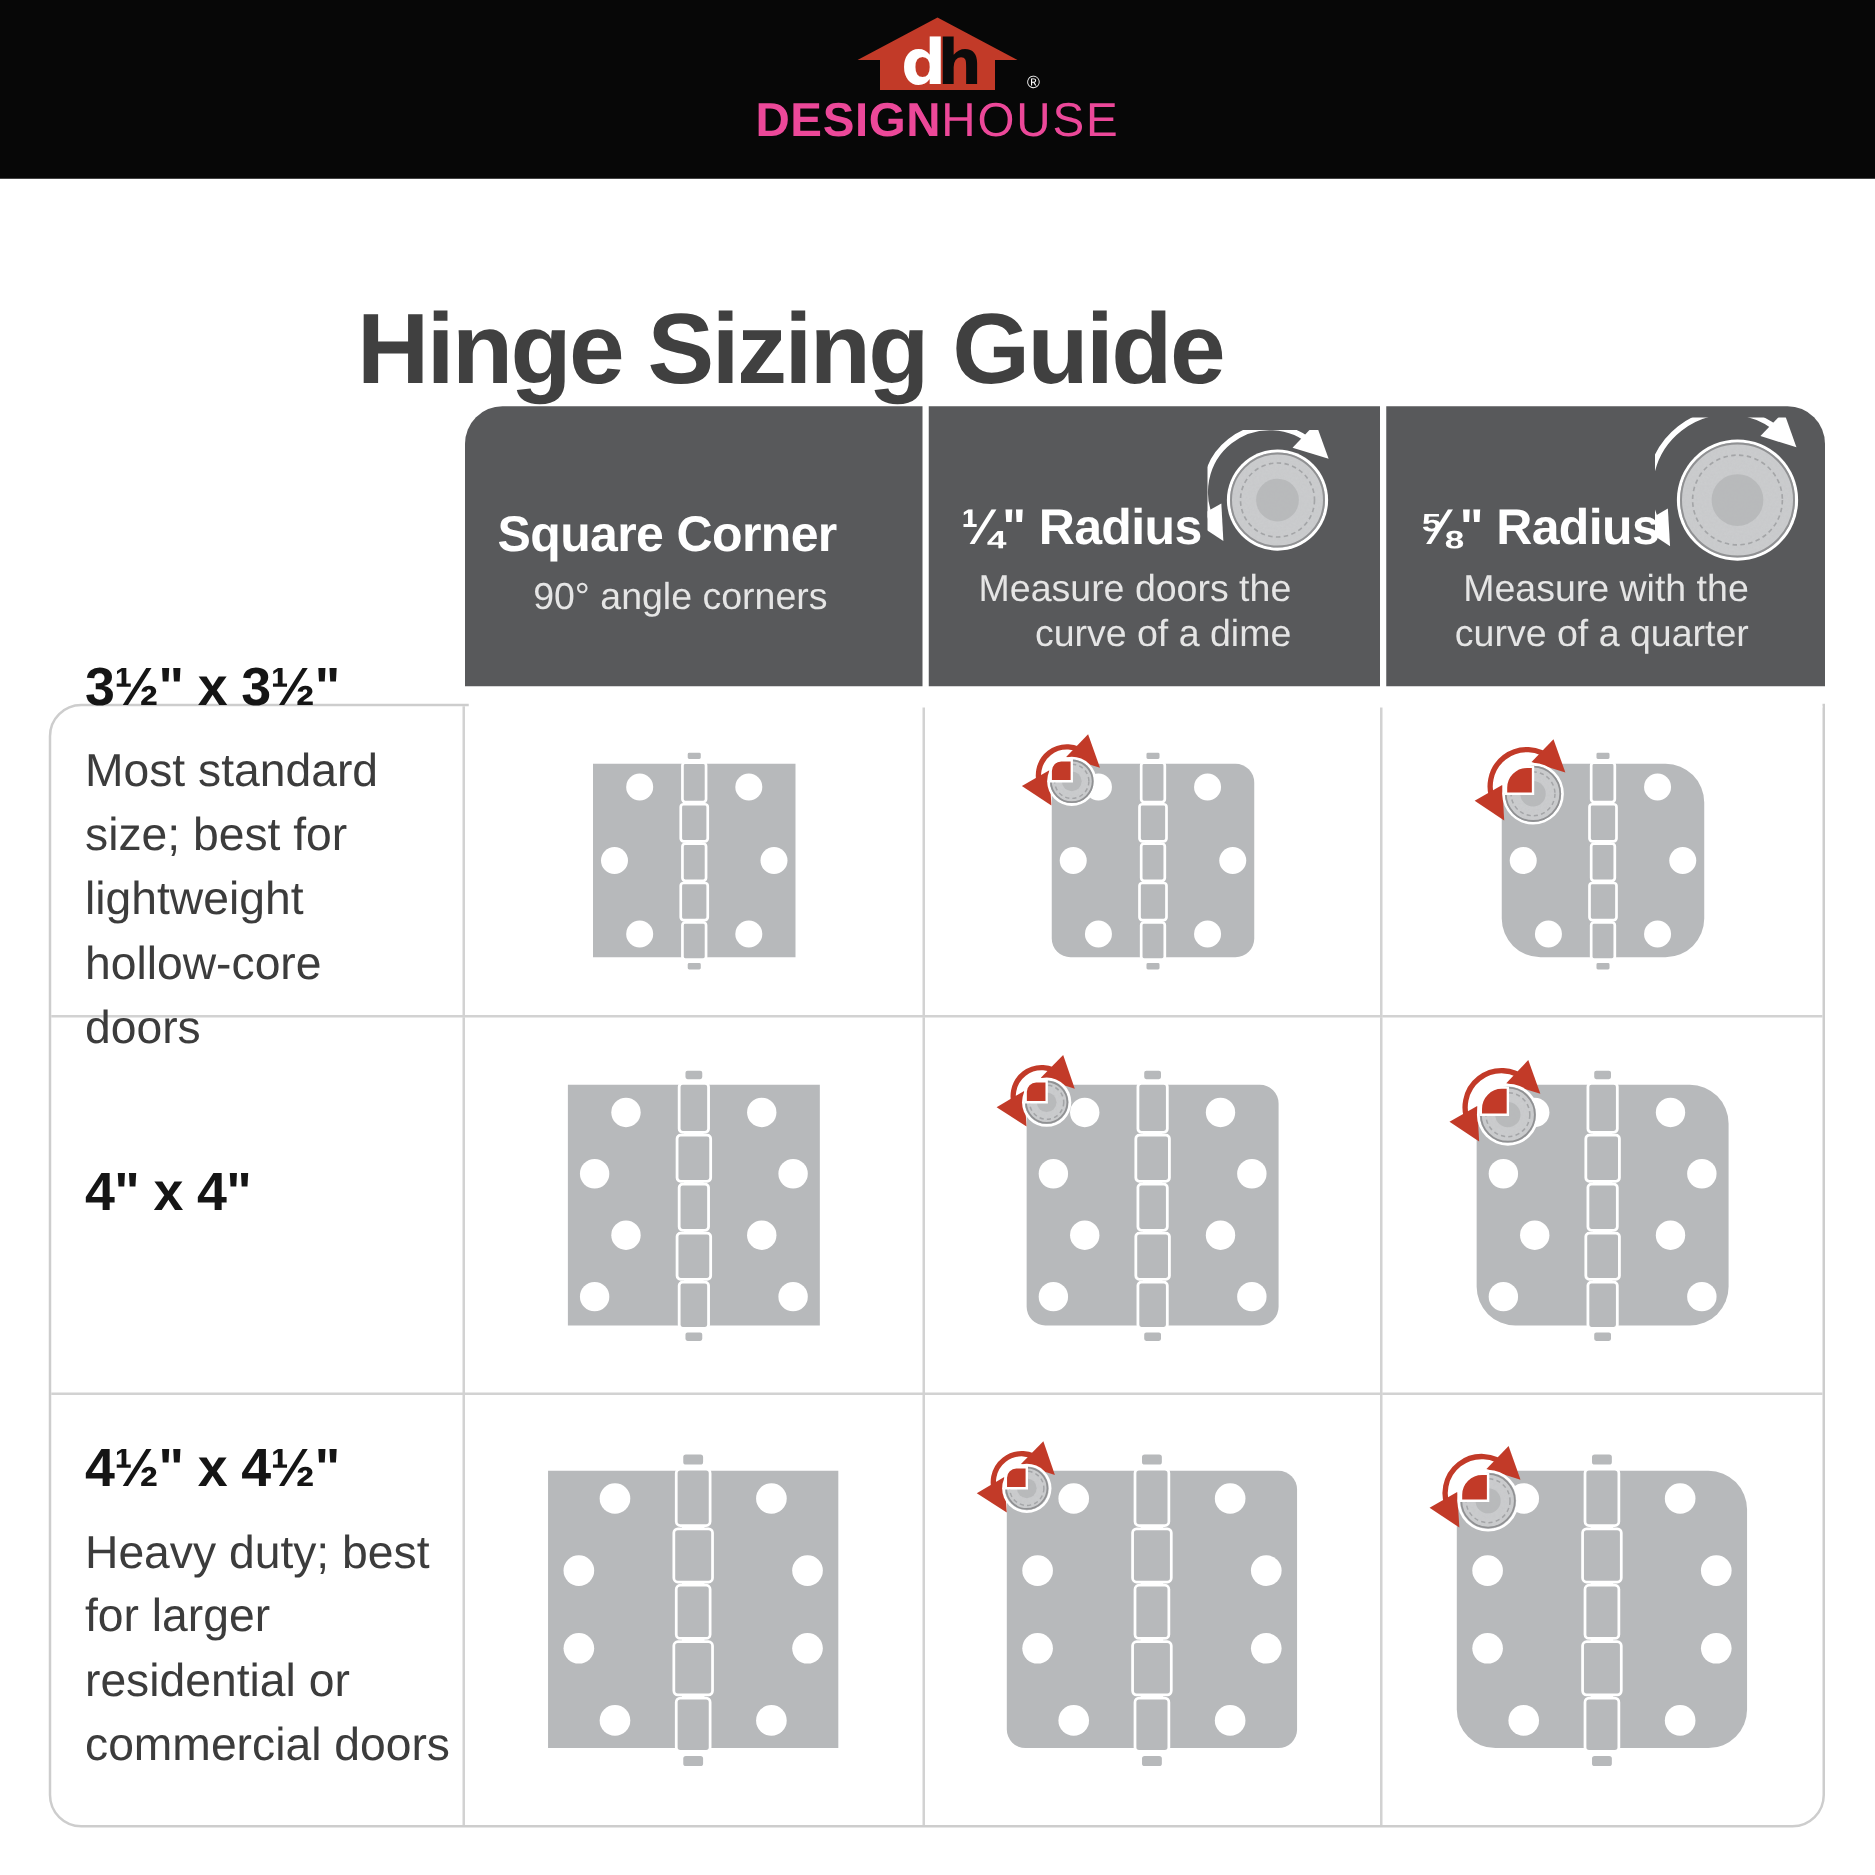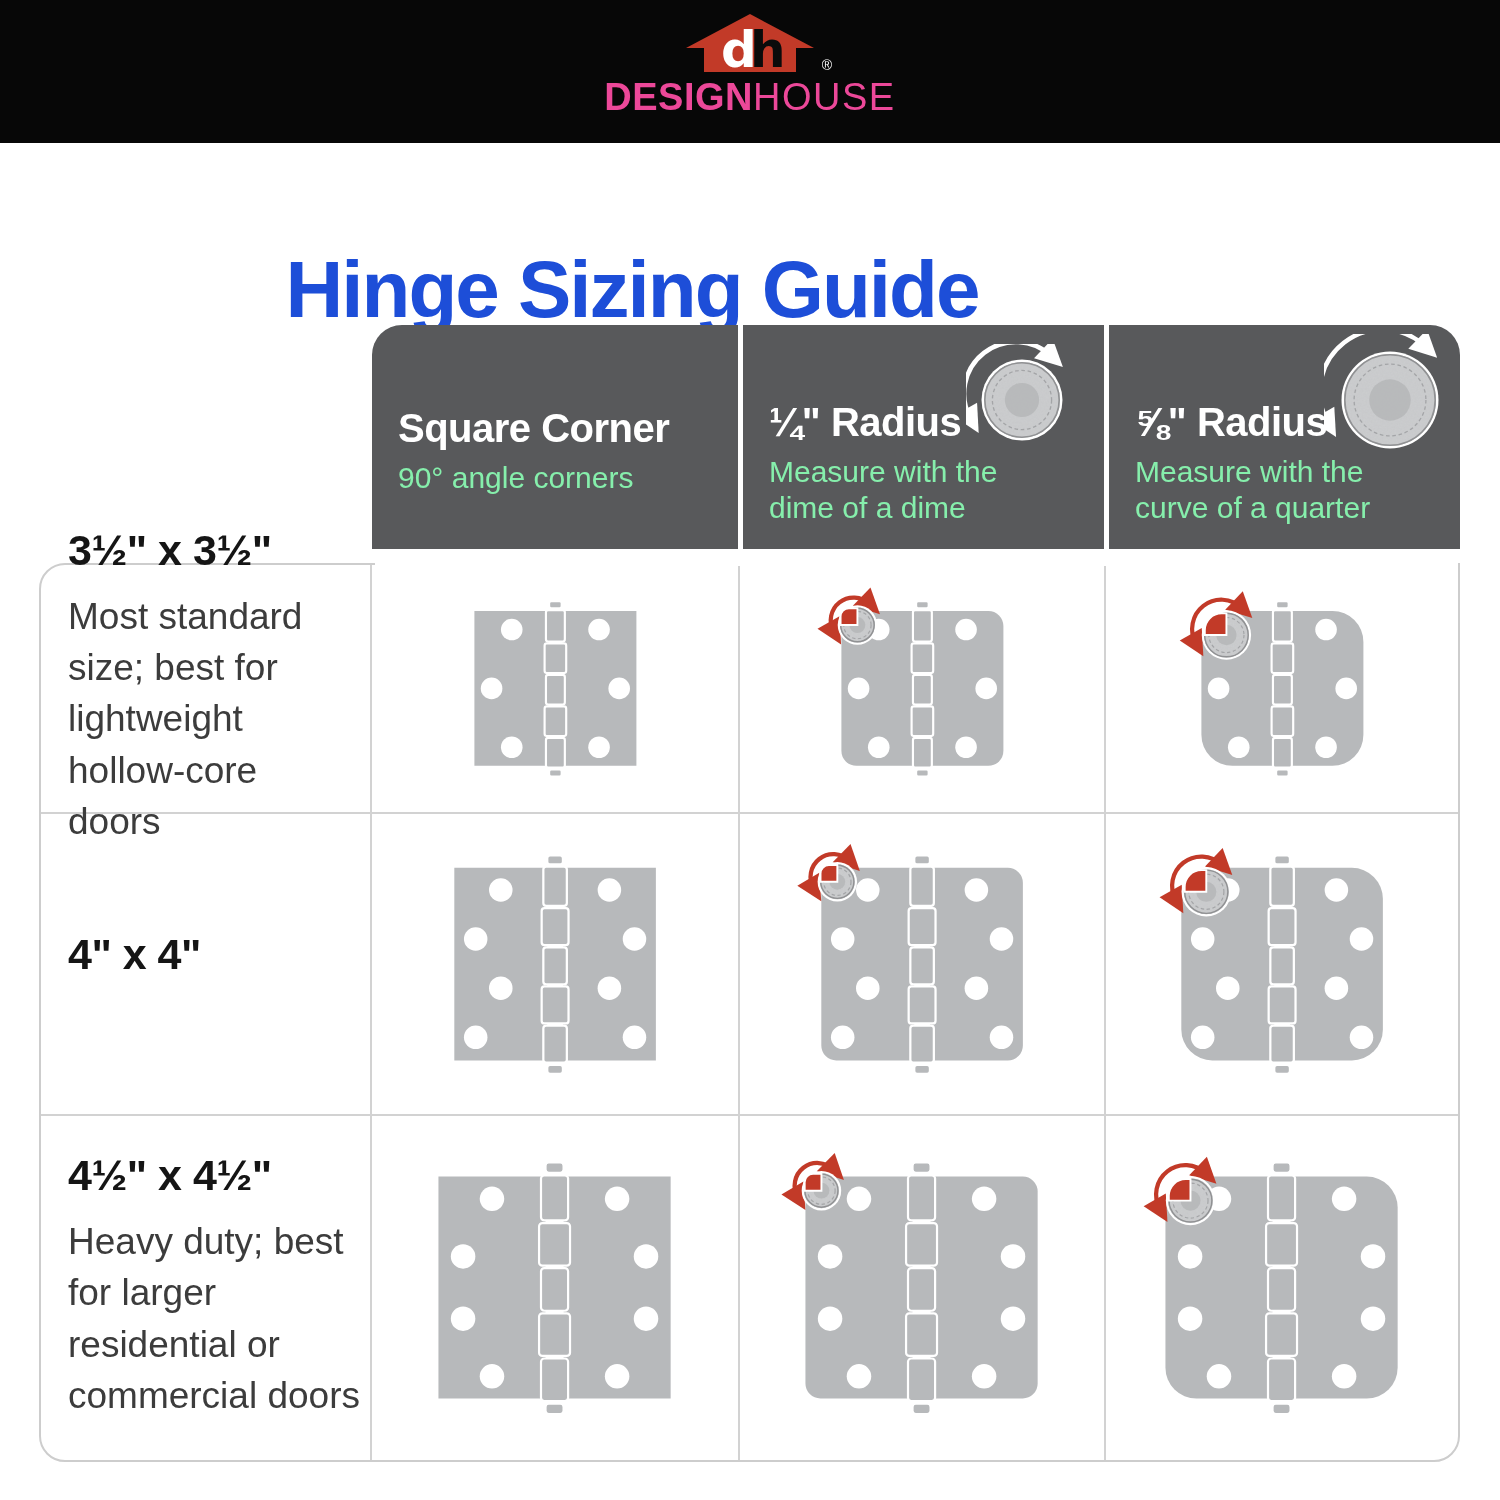--- a/index.html
+++ b/index.html
@@ -10,33 +10,33 @@
   .topbar{position:absolute;left:0;top:0;width:1500px;height:143px;background:#070707;
           display:flex;justify-content:center;}
   .logo{display:flex;flex-direction:column;align-items:center;margin-top:12px;}
   .house-wrap{position:relative;width:132px;height:62px;}
   .reg{position:absolute;right:-16px;bottom:2px;color:#fff;font-size:14px;line-height:1;}
   .wordmark{color:#ec4899;font-size:38px;line-height:1;margin-top:4px;letter-spacing:.5px;}
   .wordmark .wb{font-weight:700;}
   .wordmark .wl{font-weight:400;letter-spacing:1.5px;}
 
   
-  .title{position:absolute;left:0;top:196px;width:1264px;text-align:center;
-         font-size:80px;font-weight:700;letter-spacing:-2px;color:#1d4ed8;line-height:1;}
+  .title{position:absolute;left:0;top:185px;width:1264px;text-align:center;
+         font-size:80px;font-weight:700;letter-spacing:-2px;color:#404040;line-height:1;}
 
   
   .headers{position:absolute;left:372px;top:325px;width:1088px;height:224px;
            display:flex;gap:5px;}
   .hcell{position:relative;background:#58595b;display:flex;flex-direction:column;
          justify-content:flex-end;padding:0 12px 22px 26px;box-sizing:border-box;}
   .hcell.c0{width:366px;border-radius:30px 0 0 0;padding-bottom:52px;}
   .hcell.c1{width:361px;}
   .hcell.c2{width:351px;border-radius:0 30px 0 0;}
   .hlabel{font-size:40px;font-weight:700;color:#ffffff;margin-bottom:9px;letter-spacing:-.5px;}
-  .hsub{font-size:30px;font-weight:400;color:#86efac;line-height:1.22;max-width:264px;}
+  .hsub{font-size:30px;font-weight:400;color:#e5e5e5;line-height:1.22;max-width:264px;text-align:right;}
   .coin-slot{position:absolute;}
   .coin-dime{left:223px;top:19px;width:112px;height:112px;}
   .coin-quarter{left:215px;top:9px;width:132px;height:132px;}
 
   
   .grid{position:absolute;left:39px;top:563px;width:1421px;height:899px;box-sizing:border-box;
         display:grid;grid-template-columns:331px 368px 366px 1fr;grid-template-rows:249px 302px 1fr;
         border:2px solid #cdcdcd;border-radius:26px 0 26px 26px;background:#fff;}
   .cell{box-sizing:border-box;}
   .br{border-right:2px solid #d2d2d2;}
@@ -94,21 +94,21 @@
               <path d="M 4.9 75.2 A 51.7 51.7 0 0 1 85.5 12.2" fill="none" stroke="#ffffff" stroke-width="4.5" stroke-linecap="round" marker-start="url(#mw)" marker-end="url(#mw)"></path>
               <circle cx="56.0" cy="56.0" r="40.5" fill="#ffffff"></circle>
               <circle cx="56.0" cy="56.0" r="38.0" fill="#c7c8ca"></circle>
               <circle cx="56.0" cy="56.0" r="38.0" filter="url(#coinTexF)"></circle>
               <circle cx="56.0" cy="56.0" r="37.2" fill="none" stroke="#909193" stroke-width="1.6"></circle>
               <circle cx="56.0" cy="56.0" r="29.6" fill="none" stroke="#9a9b9d" stroke-width="1.3" stroke-dasharray="3.6 2.7" opacity="0.8"></circle>
               <circle cx="56.0" cy="56.0" r="17.1" fill="#b0b2b4" opacity="0.7"></circle>
             </g>
   </svg></div>
       <div class="hlabel">¼" Radius</div>
-      <div class="hsub">Measure with the dime of a dime</div>
+      <div class="hsub">Measure doors the curve of a dime</div>
     </div>
     <div class="hcell c2">
       <div class="coin-slot coin-quarter"><svg width="132" height="132" viewBox="0 0 132 132">
             <defs>
  <filter id="coinTexF" x="-20%" y="-20%" width="140%" height="140%">
    <feTurbulence type="fractalNoise" baseFrequency="0.55" numOctaves="3" seed="11" result="t"></feTurbulence>
    <feColorMatrix in="t" type="matrix" values="0 0 0 0 0.60  0 0 0 0 0.61  0 0 0 0 0.62  0 0 0 1.1 0" result="n"></feColorMatrix>
    <feComposite in="n" in2="SourceGraphic" operator="in"></feComposite>
  </filter>
  <marker id="mw" markerWidth="7" markerHeight="7" refX="3" refY="3.5" orient="auto-start-reverse">

